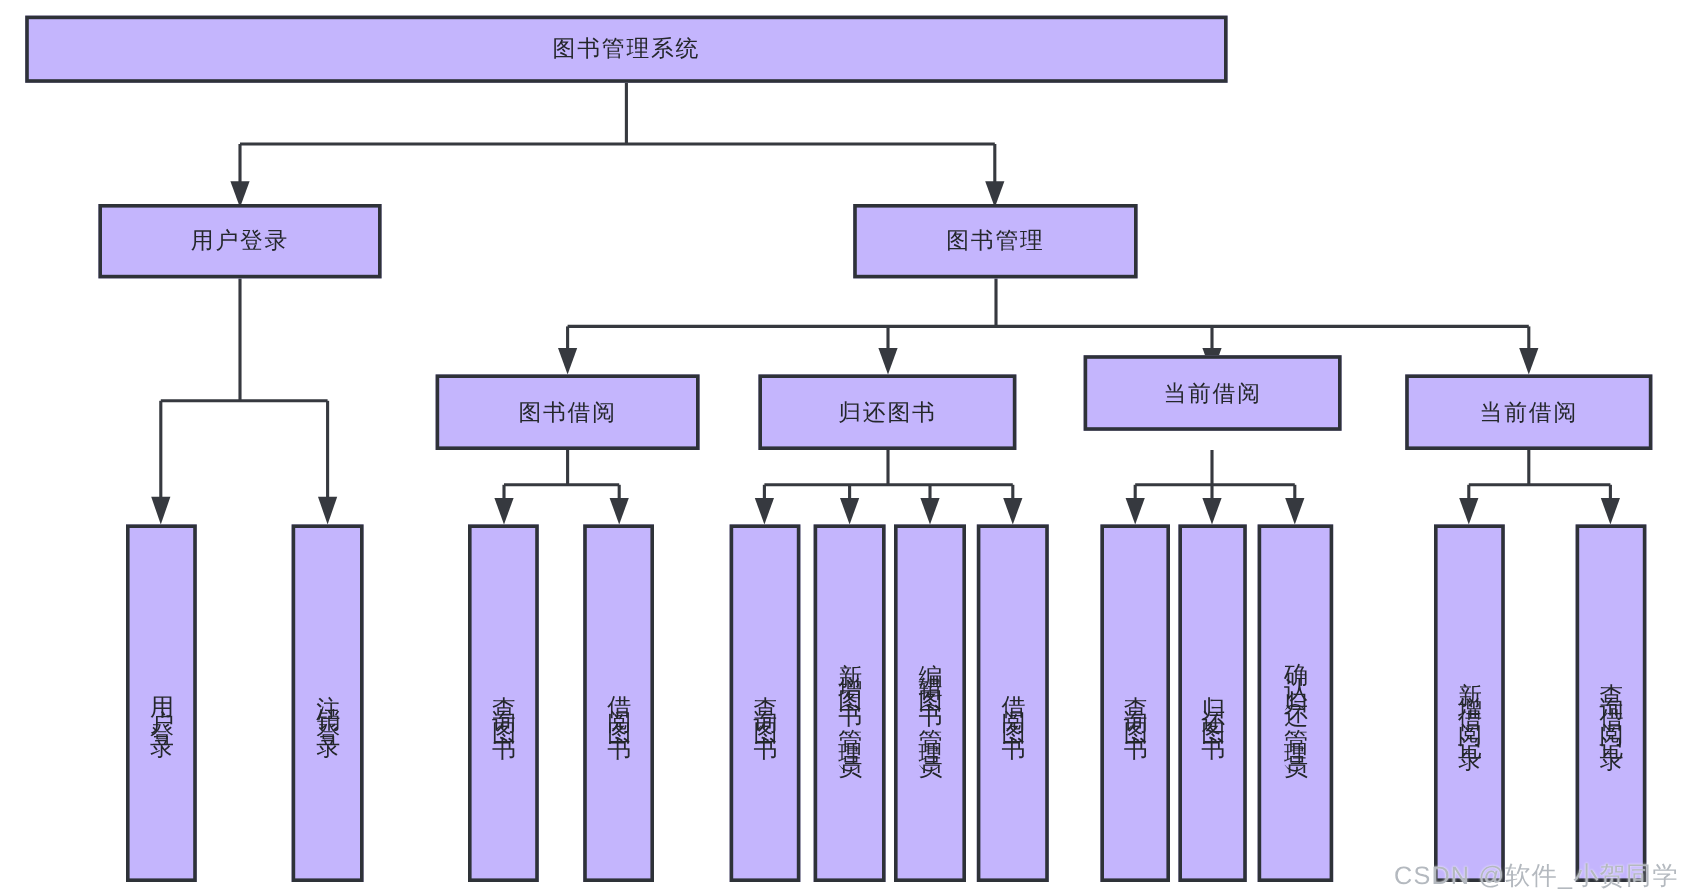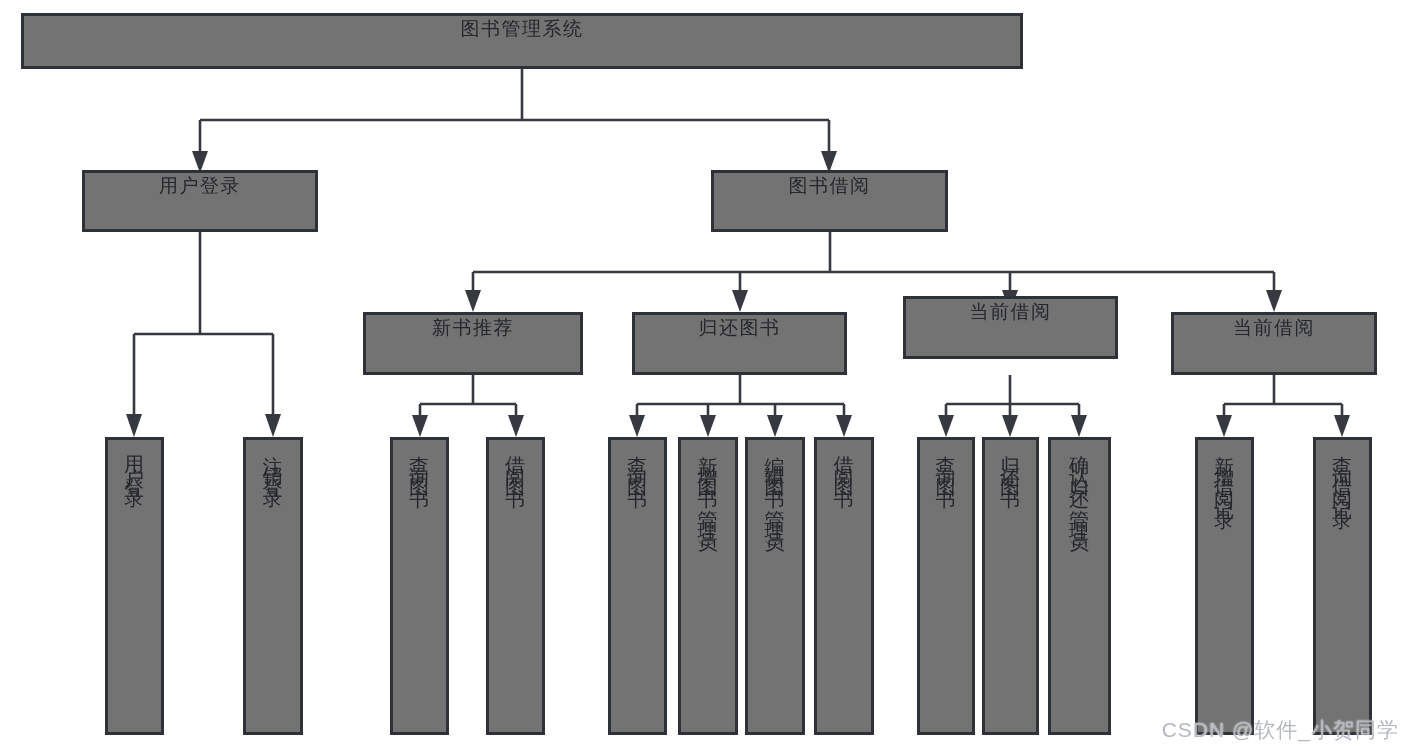--- a/index.html
+++ b/index.html
@@ -15,23 +15,23 @@
     background:#ffffff;
     font-family:"Liberation Sans", sans-serif;
     overflow:hidden;
   }
   .connectors{position:absolute;left:0;top:0;width:1405px;height:747px;}
   .ln{stroke:var(--line);stroke-width:2.6;fill:none;}
   .ar{fill:var(--line);stroke:none;}
   .box{
     position:absolute;
     box-sizing:border-box;
-    background:#737373;
+    background:#c4b5fd;
     border:3px solid var(--border);
-    display:flex;align-items:flex-start;justify-content:center;
+    display:flex;align-items:center;justify-content:center;
     color:var(--text);
   }
   .hbox{font-size:19px;letter-spacing:1.5px;}
   .vbox span{
     writing-mode:vertical-rl;
     text-orientation:mixed;
     font-size:20px;
     line-height:1;
     letter-spacing:11px;
     white-space:nowrap;
@@ -128,25 +128,25 @@
   </svg>
 
   <div class="box hbox" style="left:21px;top:13px;width:1002px;height:56px;">
     <span>图书管理系统</span>
   </div>
 
   <div class="box hbox" style="left:82px;top:170px;width:236px;height:62px;">
     <span>用户登录</span>
   </div>
   <div class="box hbox" style="left:711px;top:170px;width:237px;height:62px;">
+    <span>图书管理</span>
+  </div>
+
+  <div class="box hbox" style="left:363px;top:312px;width:220px;height:63px;">
     <span>图书借阅</span>
-  </div>
-
-  <div class="box hbox" style="left:363px;top:312px;width:220px;height:63px;">
-    <span>新书推荐</span>
   </div>
   <div class="box hbox" style="left:632px;top:312px;width:215px;height:63px;">
     <span>归还图书</span>
   </div>
   <div class="box hbox" style="left:903px;top:296px;width:215px;height:63px;">
     <span>当前借阅</span>
   </div>
   <div class="box hbox" style="left:1171px;top:312px;width:206px;height:63px;">
     <span>当前借阅</span>
   </div>

